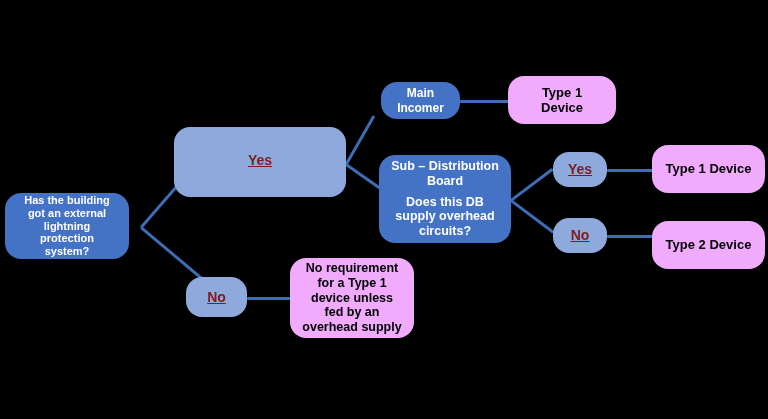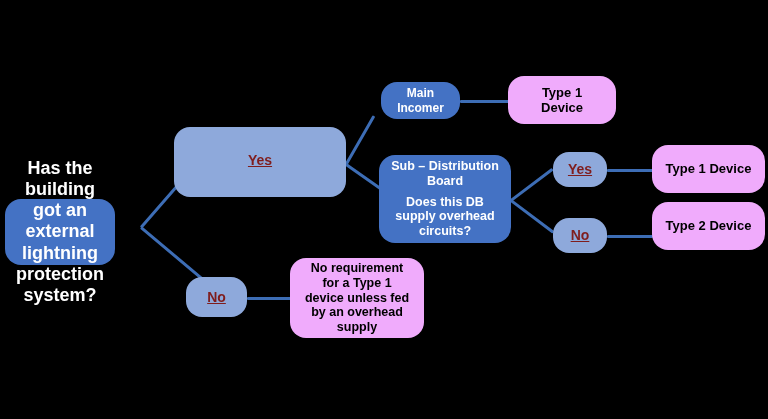--- a/index.html
+++ b/index.html
@@ -53,31 +53,31 @@
   }
   .line {
     position: absolute;
     background: #3D6DB5;
     transform-origin: 0 50%;
     z-index: 1;
     height: 3px;
     border-radius: 1px;
   }
   
-  #n-root      { left: 5px;   top: 199px; width: 110px; height: 66px;  font-size: 18px; }
+  #n-root      { left: 5px;   top: 193px; width: 124px; height: 66px;  font-size: 11px; }
   #n-yes-main  { left: 174px; top: 127px; width: 172px; height: 70px;  font-size: 12px; }
   #n-no-left   { left: 186px; top: 277px; width: 61px;  height: 40px;  font-size: 14px; }
-  #n-norequire { left: 290px; top: 258px; width: 134px; height: 80px;  font-size: 12.5px; }
+  #n-norequire { left: 290px; top: 258px; width: 124px; height: 80px;  font-size: 12.5px; }
   #n-main-inc  { left: 381px; top: 82px;  width: 79px;  height: 37px;  font-size: 12px; }
   #n-subdb     { left: 379px; top: 155px; width: 132px; height: 88px;  font-size: 12.5px; }
   #n-type1-top { left: 508px; top: 76px;  width: 108px; height: 48px;  font-size: 13px; }
   #n-yes-right { left: 553px; top: 152px; width: 54px;  height: 35px;  font-size: 14px; }
   #n-no-right  { left: 553px; top: 218px; width: 54px;  height: 35px;  font-size: 14px; }
   #n-type1-rt  { left: 652px; top: 145px; width: 113px; height: 48px;  font-size: 13px; }
-  #n-type2-rt  { left: 652px; top: 202px; width: 113px; height: 48px;  font-size: 13px; }
+  #n-type2-rt  { left: 652px; top: 221px; width: 113px; height: 48px;  font-size: 13px; }
   #n-yes-main .title { margin-bottom: 4px; font-size: 14px; }
   #n-subdb .sub-title { margin-bottom: 6px; }
 </style>
 </head>
 <body>
 
 <div id="canvas">
 
   <div class="line" style="left:141px; top:226px; width:71px; transform: rotate(-49deg);"></div>
   <div class="line" style="left:141px; top:226px; width:91px; transform: rotate(40deg);"></div>

